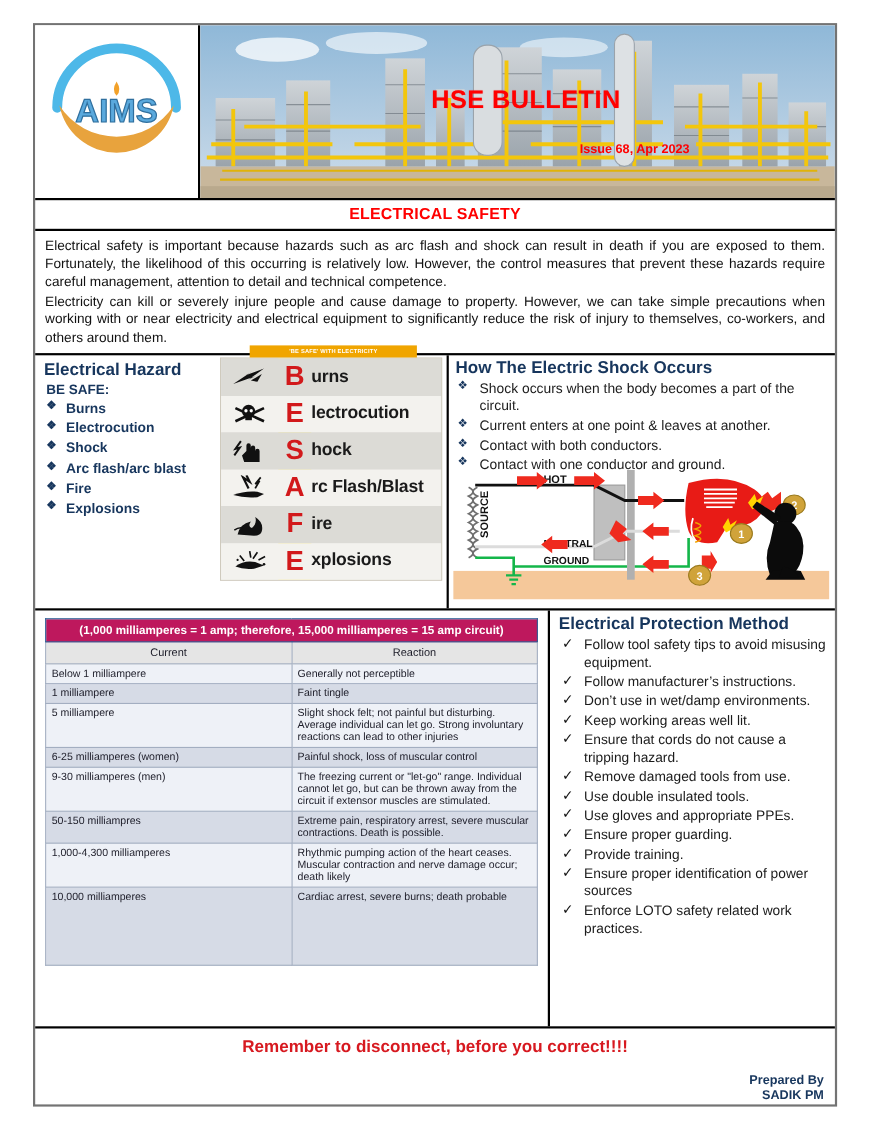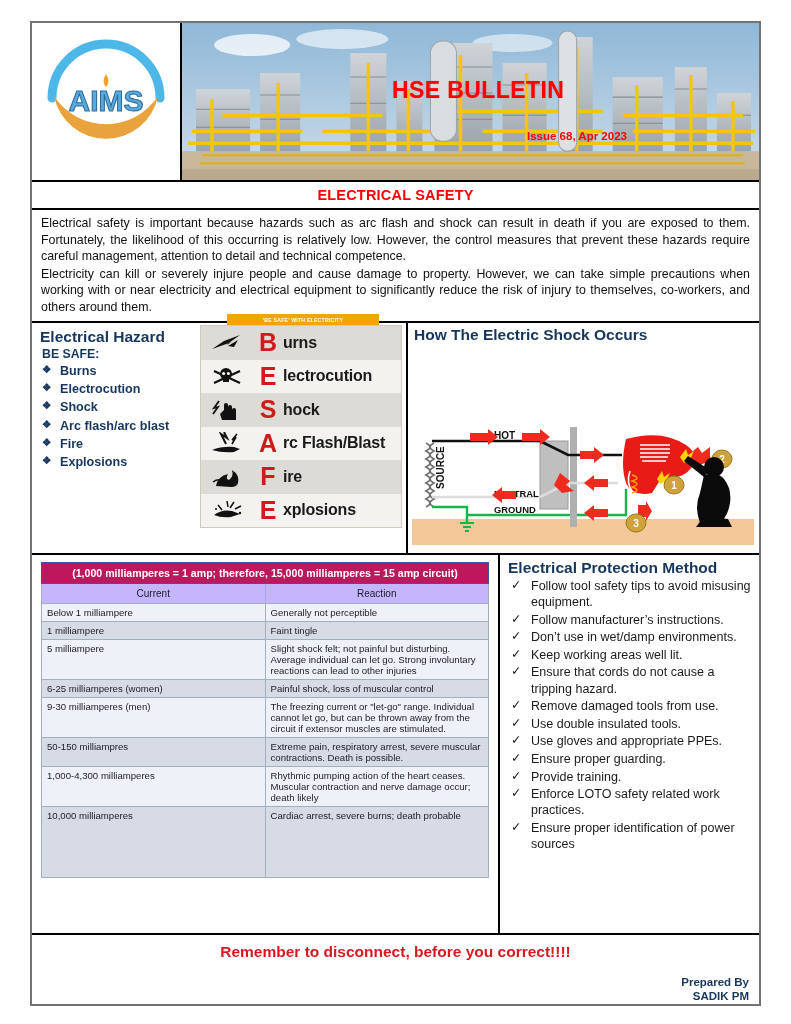--- a/index.html
+++ b/index.html
@@ -117,21 +117,21 @@
   .col-table{width:466px;box-sizing:border-box;padding:7px 8px 0 9px;}
   .col-prot{flex:1;border-left:2px solid #000;box-sizing:border-box;padding:4px 8px 0 8px;}
 
   table.amps{border-collapse:collapse;width:448px;table-layout:fixed;
              font-size:9.6px;color:#1c1c28;}
   table.amps td,table.amps th{border:1px solid #a3aec1;padding:3px 5px;vertical-align:top;text-align:left;}
   table.amps .cap{
     background:#be185d;color:#fff;font-weight:bold;font-size:10.6px;
     text-align:center;padding:4px 4px;border:1px solid #2f5f96;
   }
-  table.amps .colhead{background:#c4b5fd;font-weight:normal;text-align:center;font-size:10px;padding:4px;}
+  table.amps .colhead{background:#e5e5e5;font-weight:normal;text-align:center;font-size:10px;padding:4px;}
   table.amps td.c1{width:174px;}
   .r-light{background:#eef1f7;margin-top:30px;}
   .r-dark{background:#d6dbe6;}
 
   ul.checks{list-style:none;margin:0;padding:0;}
   ul.checks li{
     position:relative;padding-left:23px;font-size:12.5px;line-height:1.29;
     color:#1b1b1b;margin-bottom:1.5px;
   }
   ul.checks li::before{
@@ -317,20 +317,26 @@
               </div>
               <div class="bs-letter">E</div>
               <div class="bs-word">xplosions</div>
             </div>
           </div>
         </div>
       </div>
 
       <div class="col-shock">
         <div class="h-blue">How The Electric Shock Occurs</div>
+        <ul class="diamond2">
+          <li>Shock occurs when the body becomes a part of the circuit.</li>
+          <li>Current enters at one point &amp; leaves at another.</li>
+          <li>Contact with both conductors.</li>
+          <li>Contact with one conductor and ground.</li>
+        </ul>
 
         <svg class="shockdiag" viewBox="0 0 342 118">
           <rect x="0" y="92" width="342" height="26" fill="#f5c89a"></rect>
 
           <g stroke="#707070" stroke-width="1.6" fill="none">
             <path d="M14 16 q8 4 0 8 q8 4 0 8 q8 4 0 8 q8 4 0 8 q8 4 0 8 q8 4 0 8 q8 4 0 8 q8 4 0 8"></path>
             <path d="M22 16 q-8 4 0 8 q-8 4 0 8 q-8 4 0 8 q-8 4 0 8 q-8 4 0 8 q-8 4 0 8 q-8 4 0 8 q-8 4 0 8"></path>
           </g>
           <text x="32" y="62" font-family="Liberation Sans, sans-serif" font-size="10" font-weight="bold" fill="#111" transform="rotate(-90 32 62)">SOURCE</text>
 
@@ -449,22 +455,22 @@
           <li>Follow tool safety tips to avoid misusing equipment.</li>
           <li>Follow manufacturer’s instructions.</li>
           <li>Don’t use in wet/damp environments.</li>
           <li>Keep working areas well lit.</li>
           <li>Ensure that cords do not cause a tripping hazard.</li>
           <li>Remove damaged tools from use.</li>
           <li>Use double insulated tools.</li>
           <li>Use gloves and appropriate PPEs.</li>
           <li>Ensure proper guarding.</li>
           <li>Provide training.</li>
+          <li>Ensure proper identification of power sources</li>
           <li>Enforce LOTO safety related work practices.</li>
-          <li>Ensure proper identification of power sources</li>
         </ul>
       </div>
     </div>
 
     <div class="footer">
       <div class="foot-red">Remember to disconnect, before you correct!!!!</div>
       <div class="foot-by">
         <div>Prepared By</div>
         <div>SADIK PM</div>
       </div>

